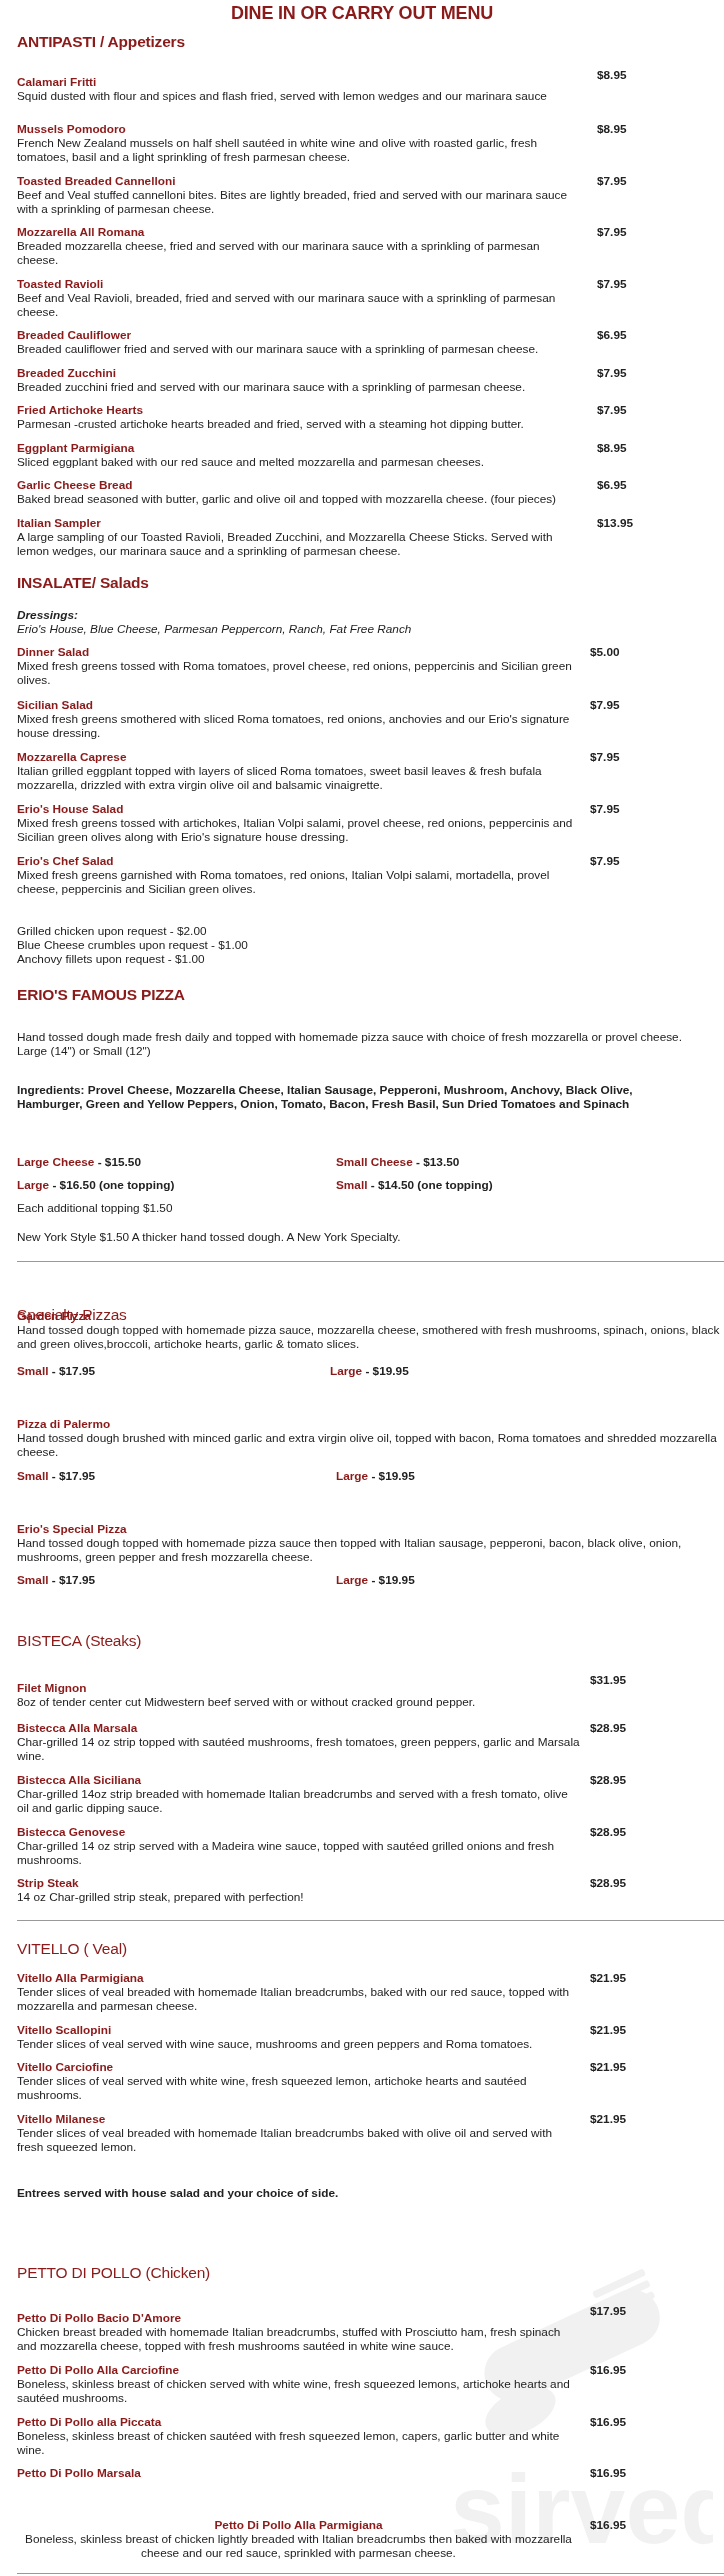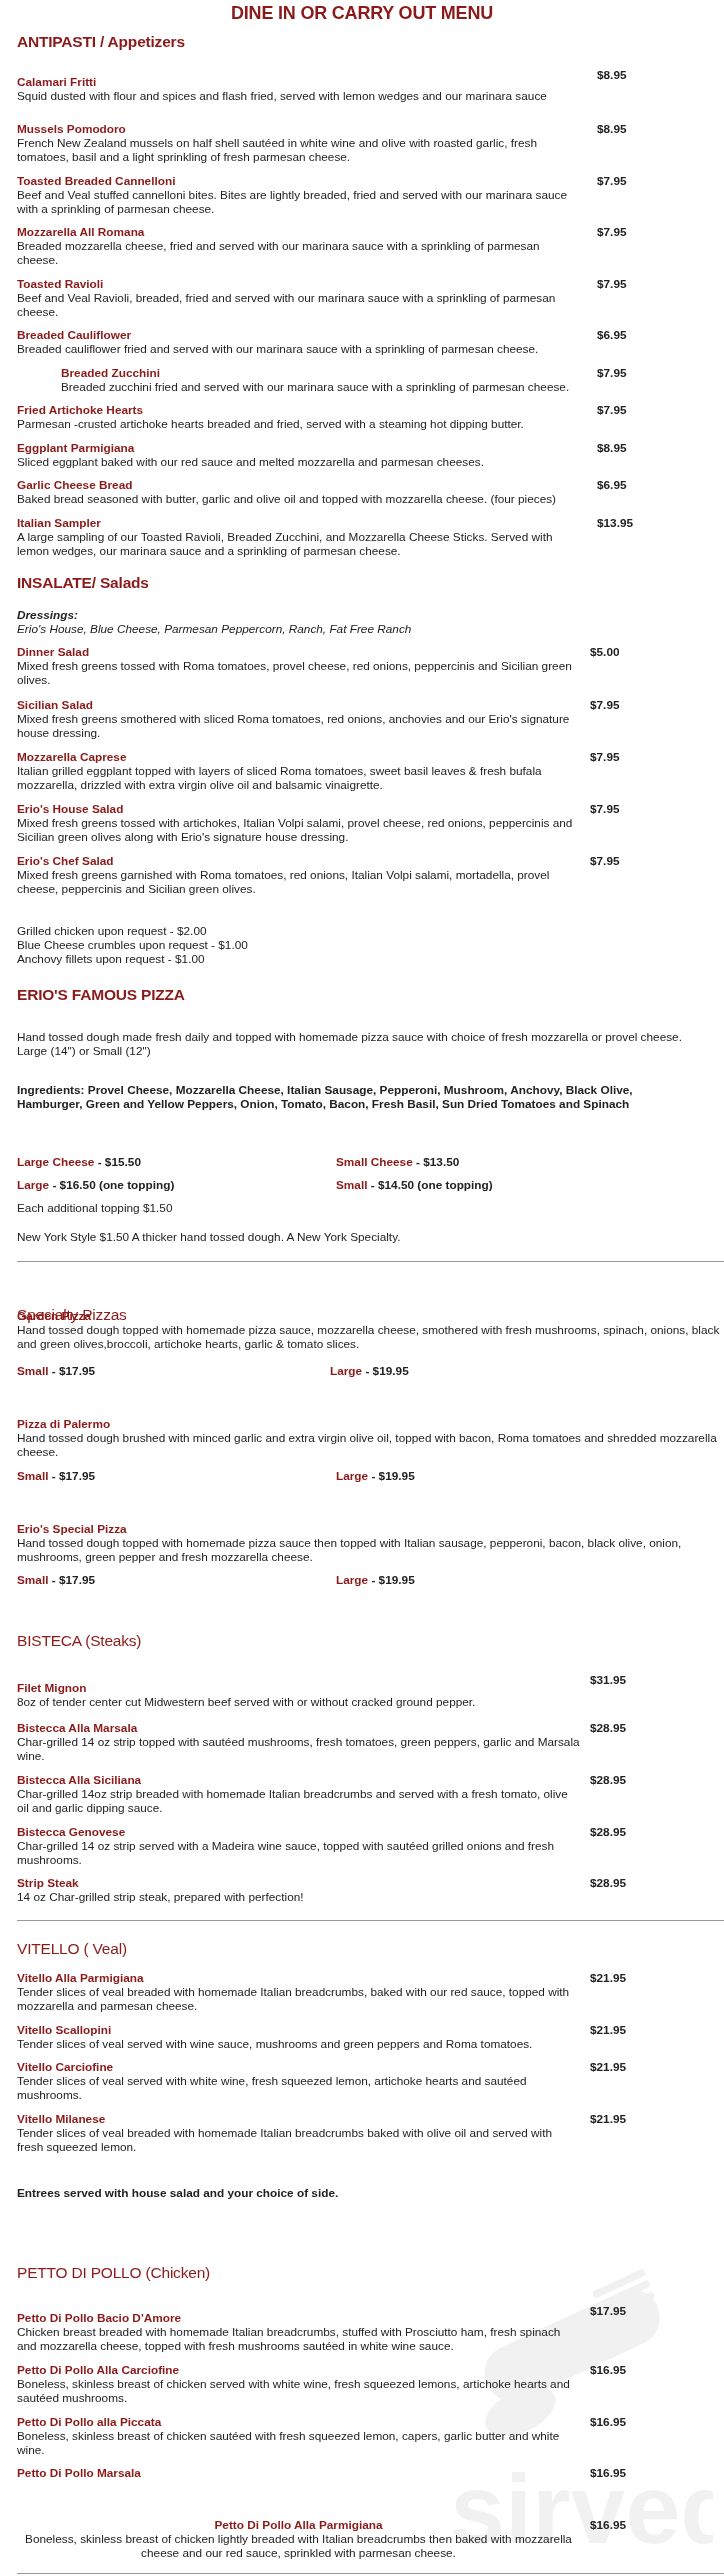--- a/index.html
+++ b/index.html
@@ -84,21 +84,21 @@
   <div class="desc">Beef and Veal Ravioli, breaded, fried and served with our marinara sauce with a sprinkling of parmesan cheese.</div>
 </div>
 
 <div class="price" style="top:328px;">$6.95</div>
 <div class="item" style="top:328px;">
   <div class="name">Breaded Cauliflower</div>
   <div class="desc">Breaded cauliflower fried and served with our marinara sauce with a sprinkling of parmesan cheese.</div>
 </div>
 
 <div class="price" style="top:366px;">$7.95</div>
-<div class="item" style="top:366px;margin-left:44px;">
+<div class="item" style="top:366px;">
   <div class="name">Breaded Zucchini</div>
   <div class="desc">Breaded zucchini fried and served with our marinara sauce with a sprinkling of parmesan cheese.</div>
 </div>
 
 <div class="price" style="top:403px;">$7.95</div>
 <div class="item" style="top:403px;">
   <div class="name">Fried Artichoke Hearts</div>
   <div class="desc">Parmesan -crusted artichoke hearts breaded and fried, served with a steaming hot dipping butter.</div>
 </div>
 

